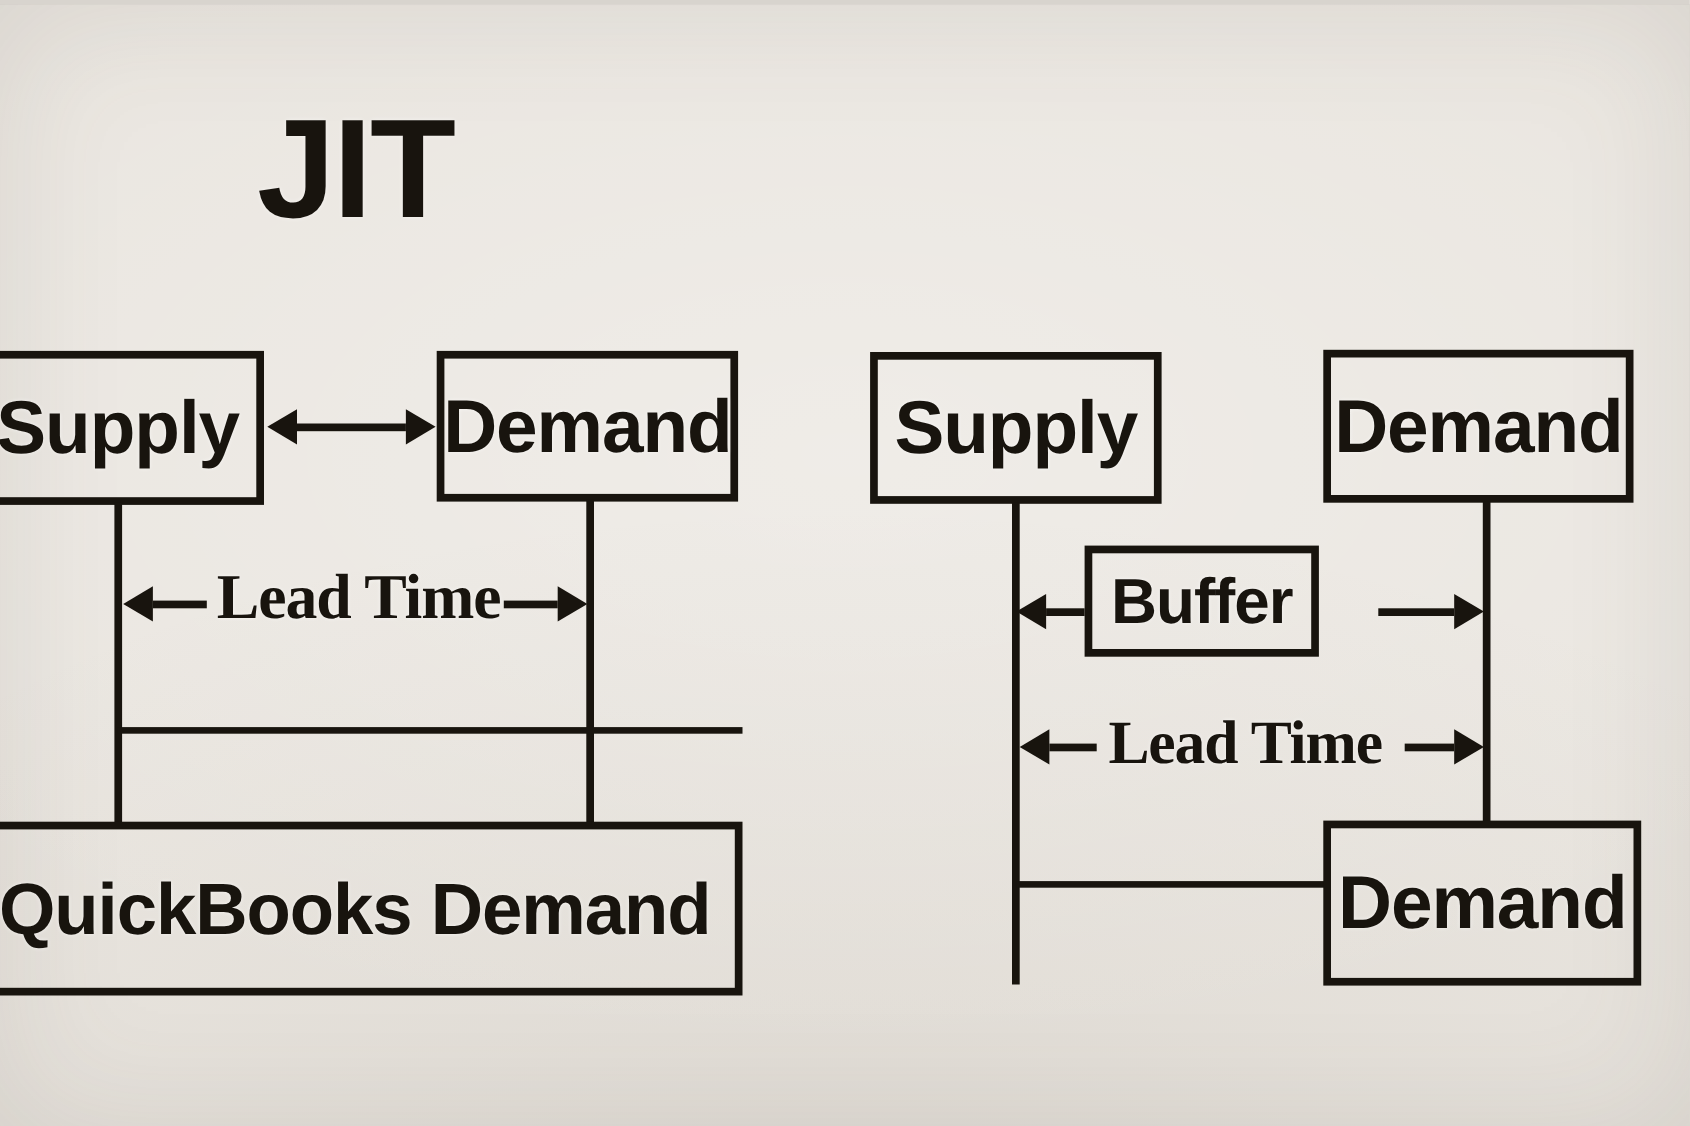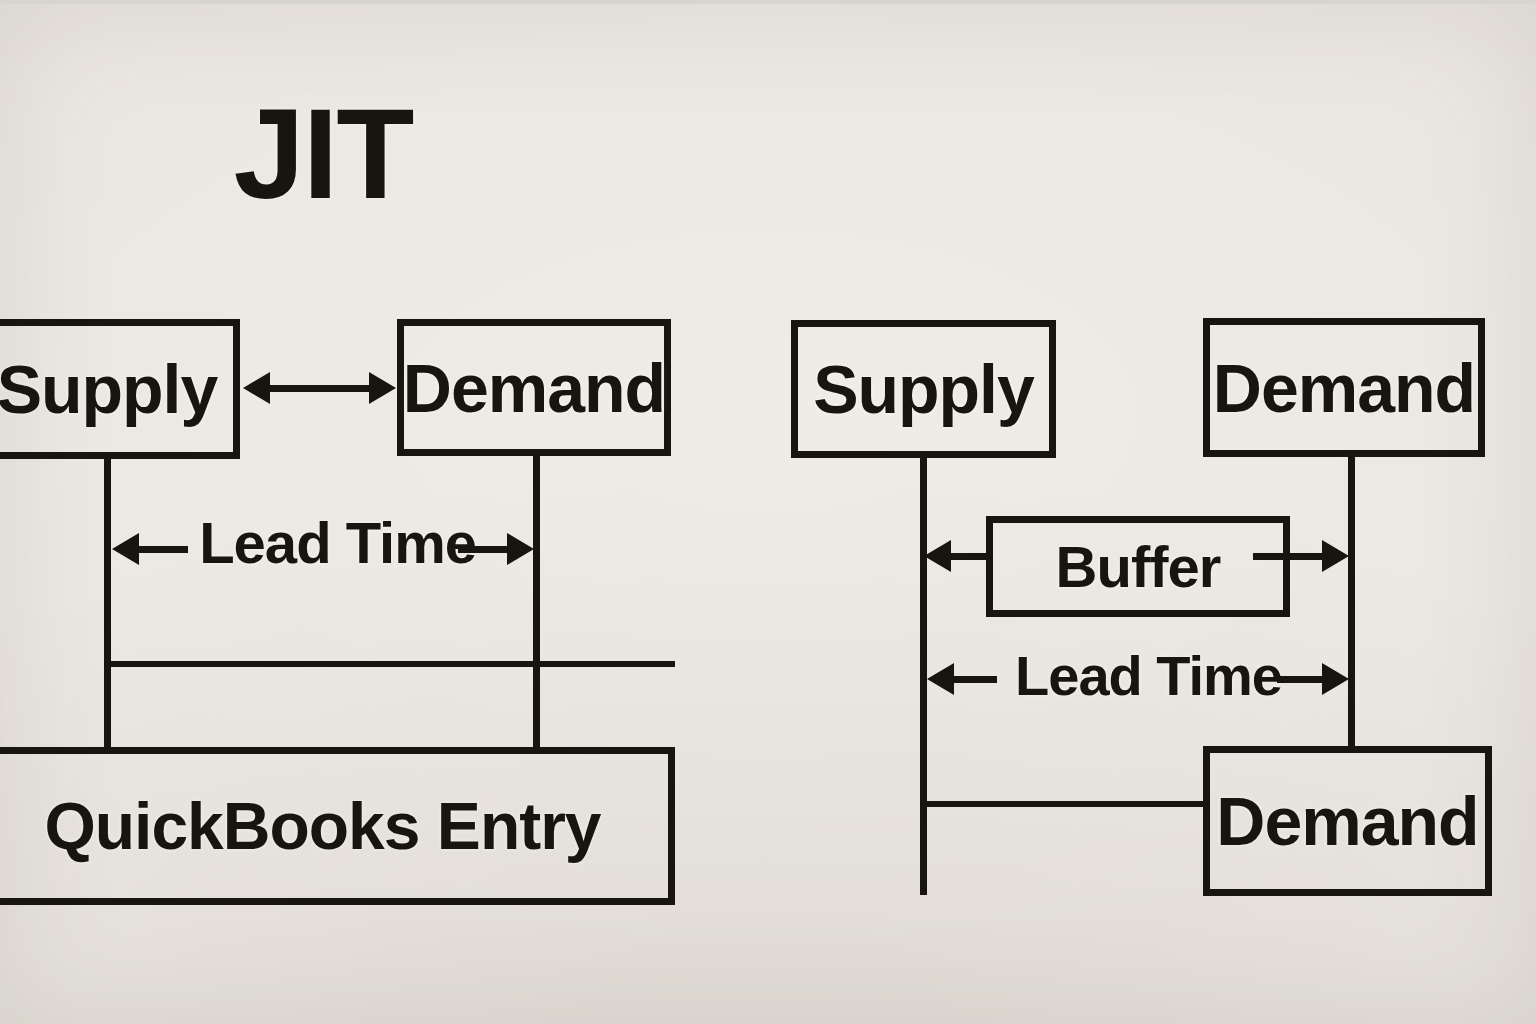--- a/index.html
+++ b/index.html
@@ -81,24 +81,25 @@
   .ah-r{
     width:0;height:0;
     border-top:16px solid transparent;
     border-bottom:16px solid transparent;
     border-left:27px solid var(--ink);
   }
   .dim-label{
     position:absolute;
     font-weight:bold;
     letter-spacing:-1px;
-    text-align:right;
+    text-align:center;
     color:var(--ink);
     text-shadow:0 0 4px rgba(255,255,255,.6);
     white-space:nowrap;
+    font-family:Liberation Serif, serif;
   }
 </style>
 </head>
 <body>
 
 <div class="stage">
 
   <div class="title" style="left:33px; top:86px; width:580px;">JIT</div>
 
   <div class="box label-64" style="left:-26px; top:315px; width:266px; height:140px;">
@@ -124,36 +125,36 @@
     <div class="shaft"></div>
   </div>
   <div class="arrow" style="left:458px; top:528px; width:76px;">
     <div class="shaft"></div>
     <div class="ah-r"></div>
   </div>
 
   <div class="hline" style="left:107px; top:657px; width:568px;"></div>
 
   <div class="box label-66" style="left:-30px; top:743px; width:705px; height:158px;">
-    <span>QuickBooks Entry</span>
+    <span>QuickBooks Demand</span>
   </div>
 
 
   <div class="box label-64" style="left:791px; top:316px; width:265px; height:138px;">
     <span>Supply</span>
   </div>
 
   <div class="box label-64" style="left:1203px; top:314px; width:282px; height:139px;">
     <span>Demand</span>
   </div>
 
   <div class="stem" style="left:920px; top:453px; height:438px;"></div>
   <div class="stem" style="left:1348px; top:452px; height:292px;"></div>
 
-  <div class="box label-58" style="left:986px; top:512px; width:304px; height:101px;">
+  <div class="box label-58" style="left:986px; top:492px; width:213px; height:101px;">
     <span>Buffer</span>
   </div>
   <div class="arrow" style="left:924px; top:535px; width:62px;">
     <div class="ah-l"></div>
     <div class="shaft"></div>
   </div>
   <div class="arrow" style="left:1253px; top:535px; width:96px;">
     <div class="shaft"></div>
     <div class="ah-r"></div>
   </div>

